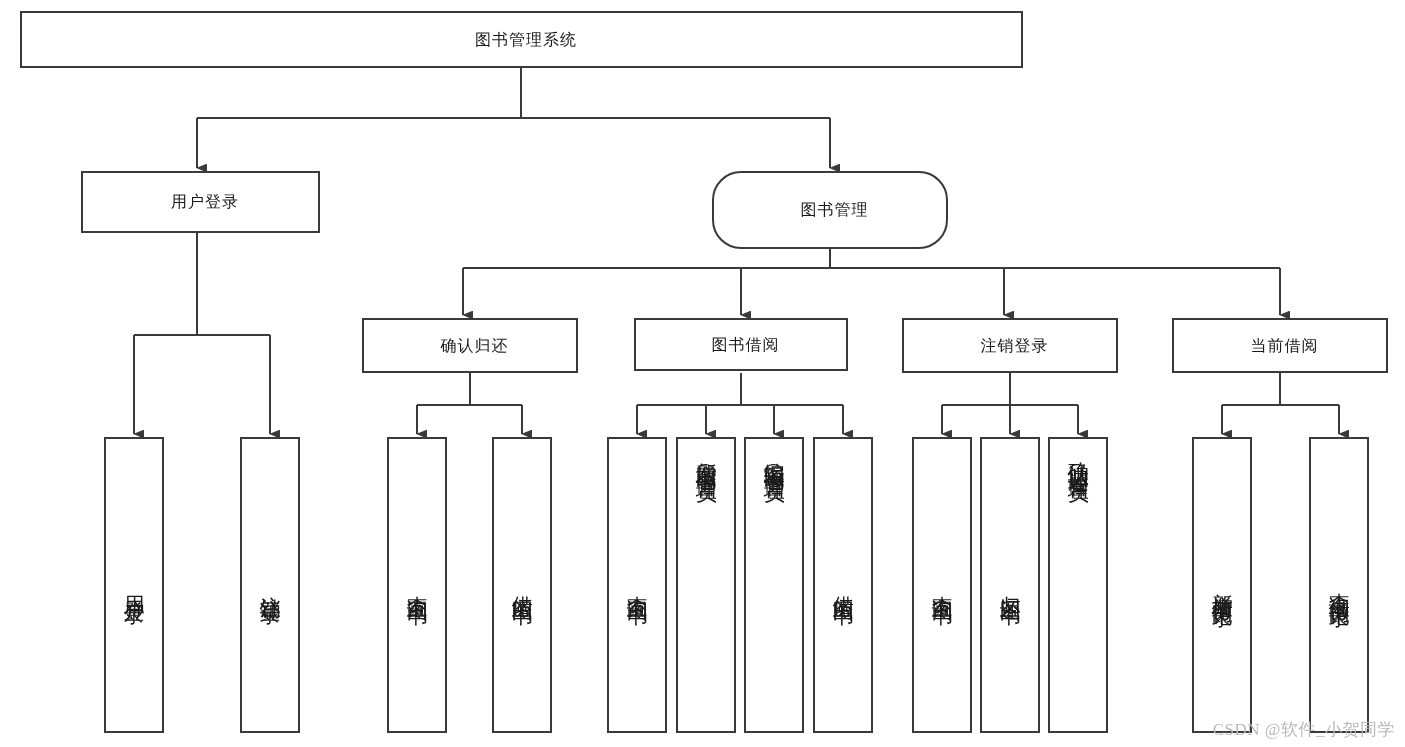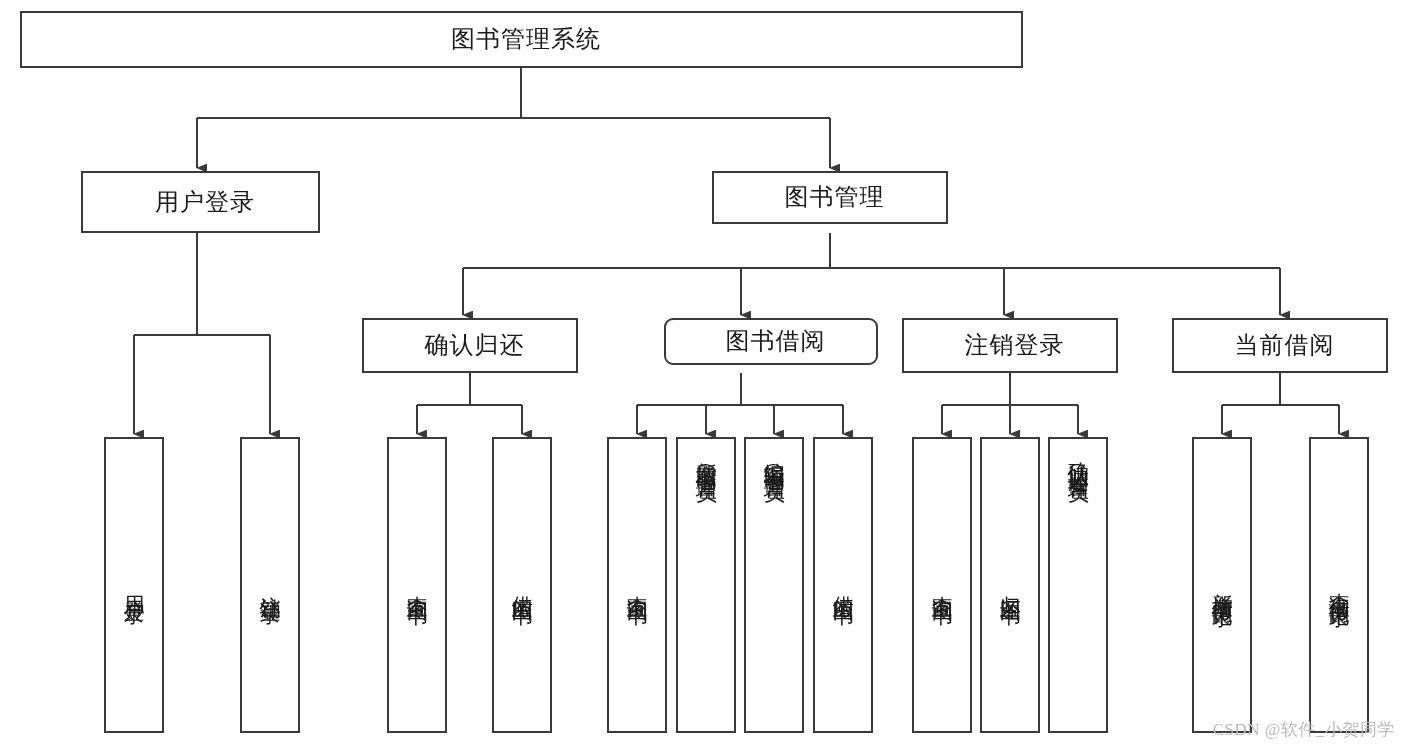--- a/index.html
+++ b/index.html
@@ -31,21 +31,21 @@
     background: #ffffff;
     border: 2.5px solid #3a3a3a;
     display: flex;
     align-items: center;
     justify-content: center;
     color: #1a1a1a;
     text-align: center;
     z-index: 3;
   }
   .node-h {
-    font-size: 24px;
+    font-size: 16px;
     letter-spacing: 1px;
     line-height: 1.2;
     white-space: nowrap;
     padding-left: 9px;
   }
   .node-v {
     writing-mode: vertical-rl;
     text-orientation: upright;
     font-size: 21px;
     line-height: 1.25;
@@ -130,29 +130,29 @@
   </svg>
 
   <div class="node node-h" style="left:20px; top:11px; width:1003px; height:57px;">
     <span>图书管理系统</span>
   </div>
 
   <div class="node node-h" style="left:81px; top:171px; width:239px; height:62px;">
     <span>用户登录</span>
   </div>
 
-  <div class="node node-h" style="left:712px; top:171px; width:236px; height:53px;">
+  <div class="node node-h" style="left:712px; top:171px; width:236px; height:78px;border-radius:29px;">
     <span>图书管理</span>
   </div>
 
   <div class="node node-h" style="left:362px; top:318px; width:216px; height:55px;">
     <span>确认归还</span>
   </div>
 
-  <div class="node node-h" style="left:664px; top:318px; width:214px; height:47px;border-radius:9px;">
+  <div class="node node-h" style="left:634px; top:318px; width:214px; height:53px;">
     <span>图书借阅</span>
   </div>
 
   <div class="node node-h" style="left:902px; top:318px; width:216px; height:55px;">
     <span>注销登录</span>
   </div>
 
   <div class="node node-h" style="left:1172px; top:318px; width:216px; height:55px;">
     <span>当前借阅</span>
   </div>

